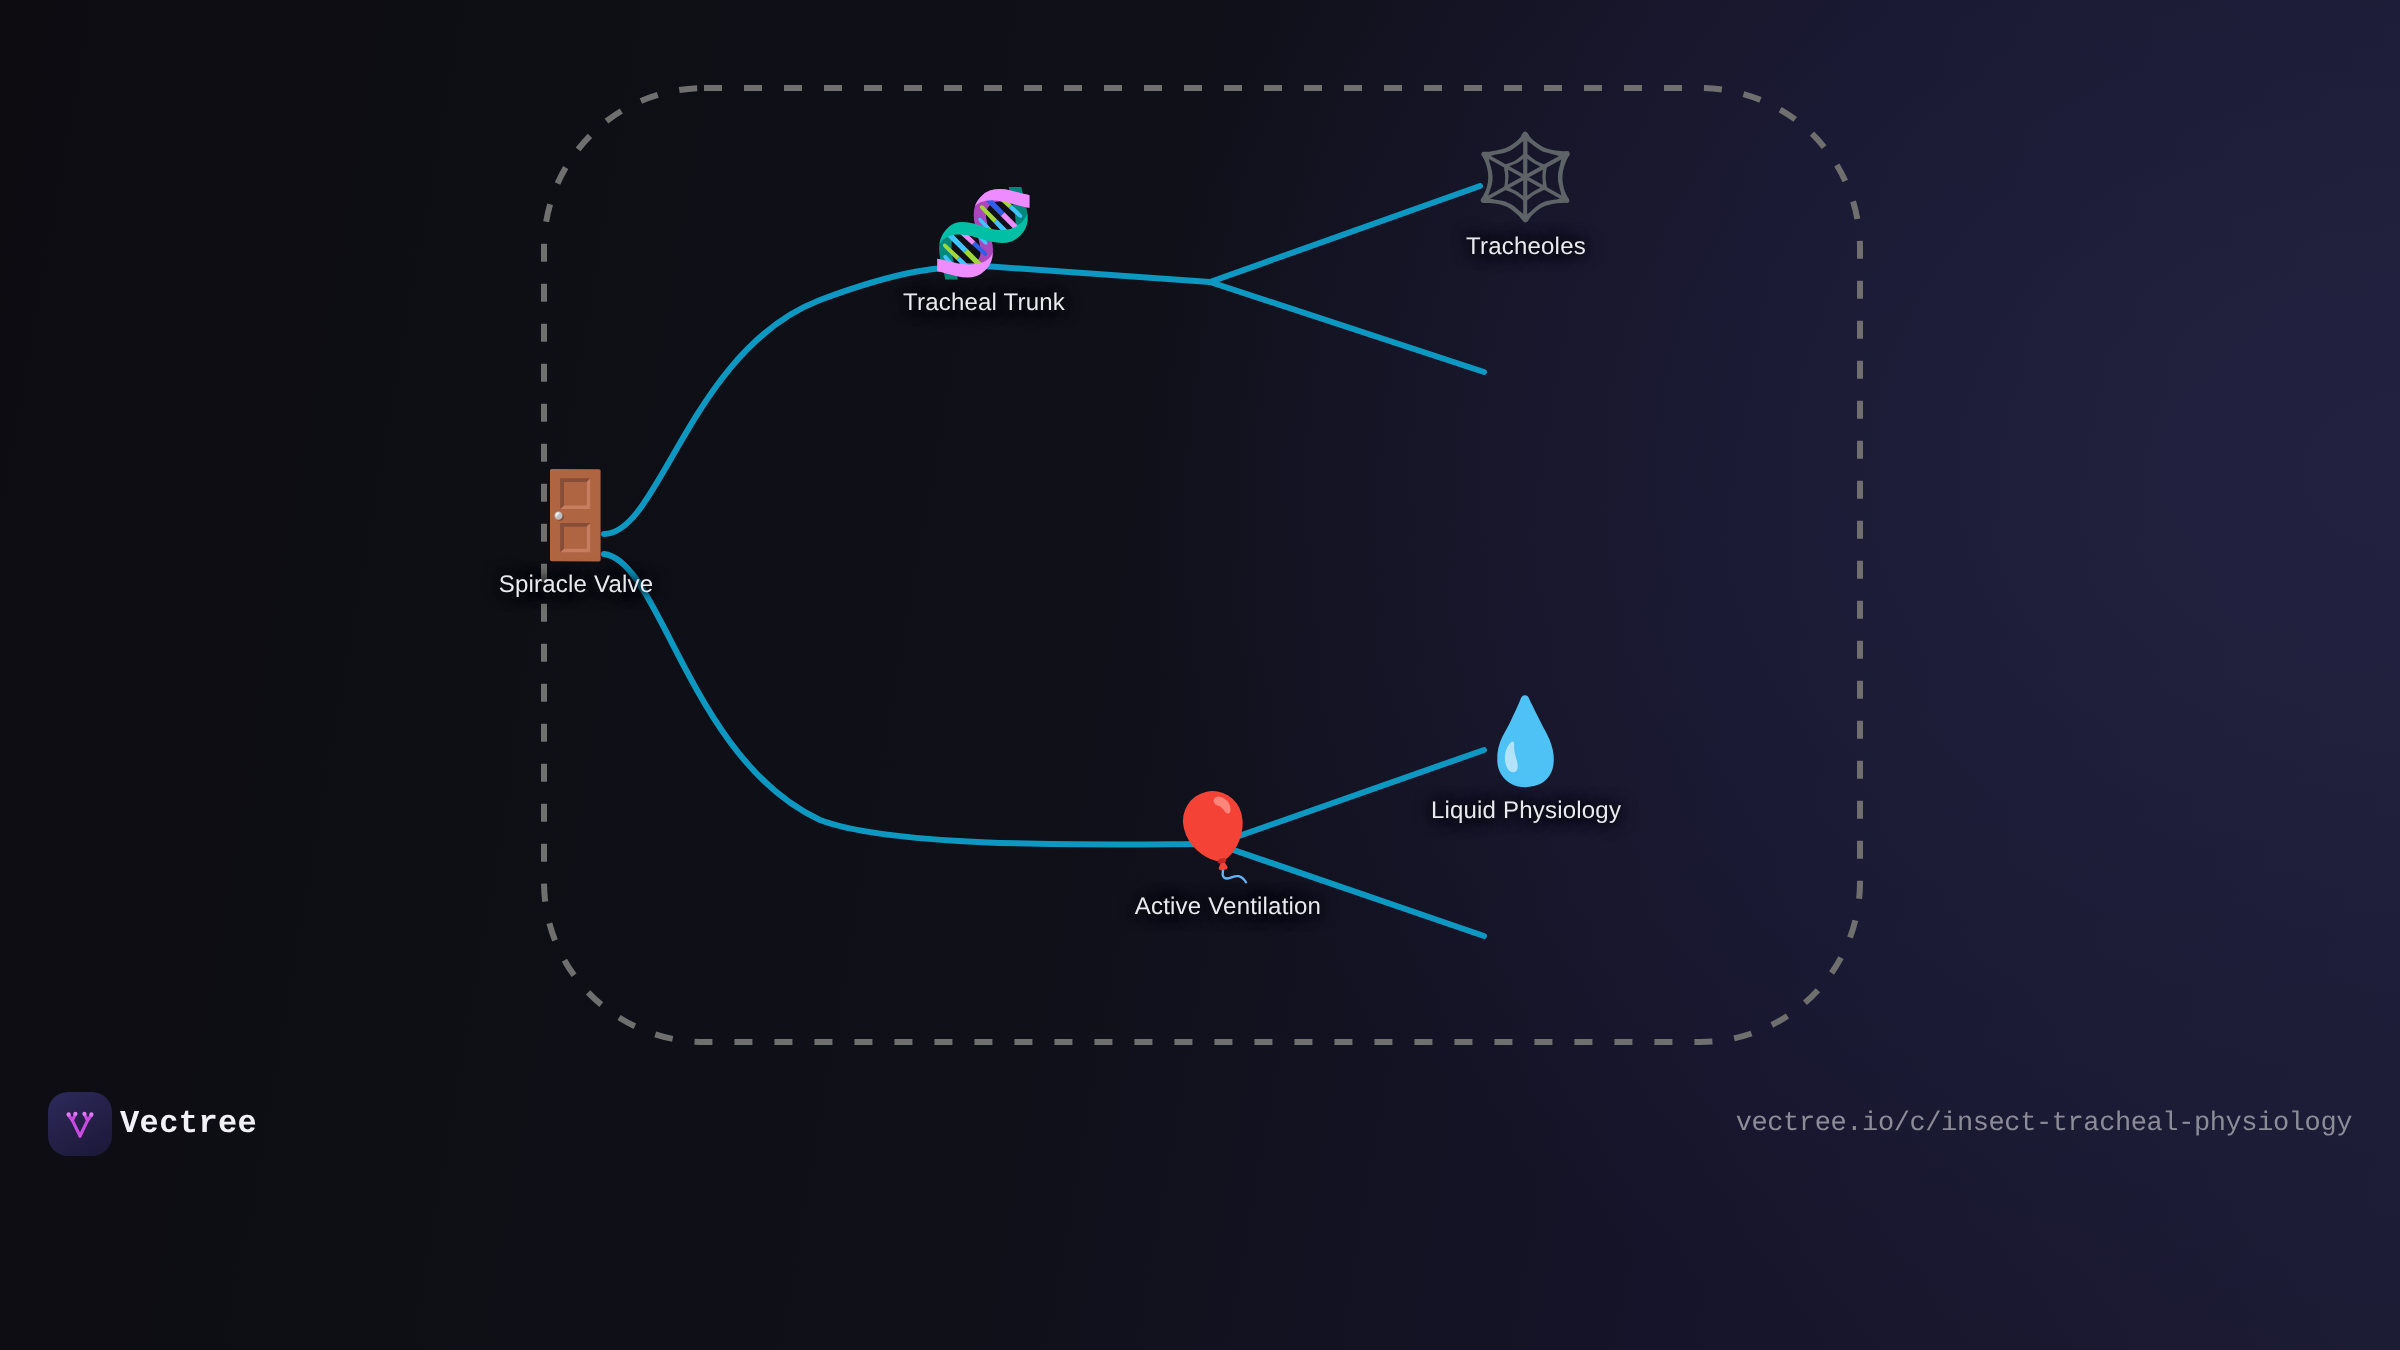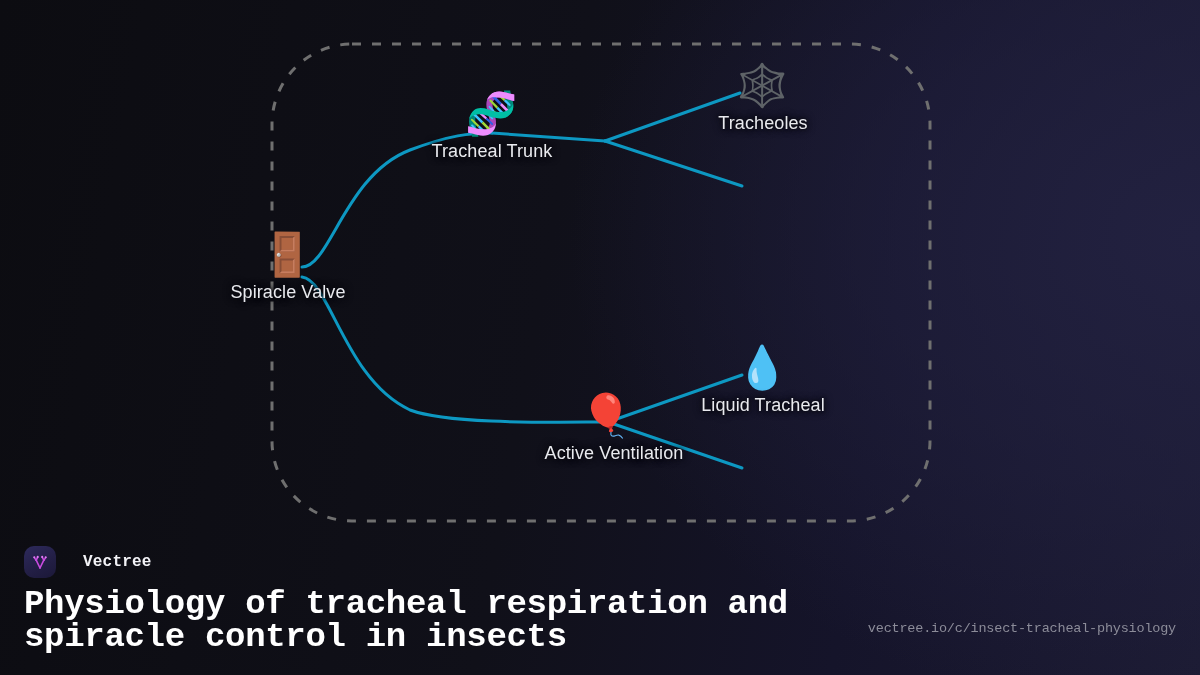--- a/index.html
+++ b/index.html
@@ -54,42 +54,42 @@
     font-size: 42px;
     line-height: 46px;
     height: 46px;
     display: block;
     text-align: center;
     font-family: "DejaVu Sans", sans-serif;
   }
 
   .node-label {
     margin-top: 4px;
-    font-size: 18px;
+    font-size: 12px;
     color: #e9eaef;
     text-align: center;
     white-space: nowrap;
     letter-spacing: 0.1px;
     text-shadow: 0 0 5px #0d0d13, 0 0 9px #0d0d13, 0 0 3px #0d0d13;
   }
 
   
   #footer {
     position: absolute;
     left: 0;
     top: 530px;
     width: 1200px;
     height: 145px;
     padding: 14px 24px 0 24px;
   }
 
   #brand {
     display: flex;
     align-items: center;
-    gap: 27px;
+    gap: 4px;
     height: 36px;
   }
 
   #brand-logo {
     width: 32px;
     height: 32px;
     border-radius: 10px;
     background: linear-gradient(150deg, #2d2a5c 0%, #231f46 55%, #1b1838 100%);
     display: flex;
     align-items: center;
@@ -164,21 +164,21 @@
         <div class="node" style="left: 763px; top: 98px;">
           <span class="node-emoji">🕸️</span>
           <span class="node-label" style="color: rgb(233, 234, 239);">Tracheoles</span>
         </div>
         <div class="node" style="left: 607px; top: 428px;">
           <span class="node-emoji">🎈</span>
           <span class="node-label" style="color: rgb(233, 234, 239); margin-left: 14px;">Active Ventilation</span>
         </div>
         <div class="node" style="left: 763px; top: 380px;">
           <span class="node-emoji">💧</span>
-          <span class="node-label" style="color: rgb(233, 234, 239);">Liquid Tracheal</span>
+          <span class="node-label" style="color: rgb(233, 234, 239);">Liquid Physiology</span>
         </div>
       </div>
   </div>
 
   <div id="footer">
 
     <div id="brand">
       <div id="brand-logo">
         <svg width="20" height="20" viewBox="0 0 20 20" aria-hidden="true">
           <g stroke="#c94be0" stroke-width="1.6" stroke-linecap="round" fill="none">
@@ -194,18 +194,17 @@
             <circle cx="7.7" cy="4.9" r="1.05"></circle>
             <circle cx="12.2" cy="4.9" r="1.05"></circle>
             <circle cx="15.7" cy="5.2" r="1.05"></circle>
           </g>
         </svg>
       </div>
       <span id="brand-name">Vectree</span>
     </div>
 
     <div id="title-row">
-      <h1 id="page-title">Physiology of tracheal respiration and spiracle control in insects</h1>
       <span id="page-url">vectree.io/c/insect-tracheal-physiology</span>
     </div>
 
   </div>
 </div>
 
 </body></html>

